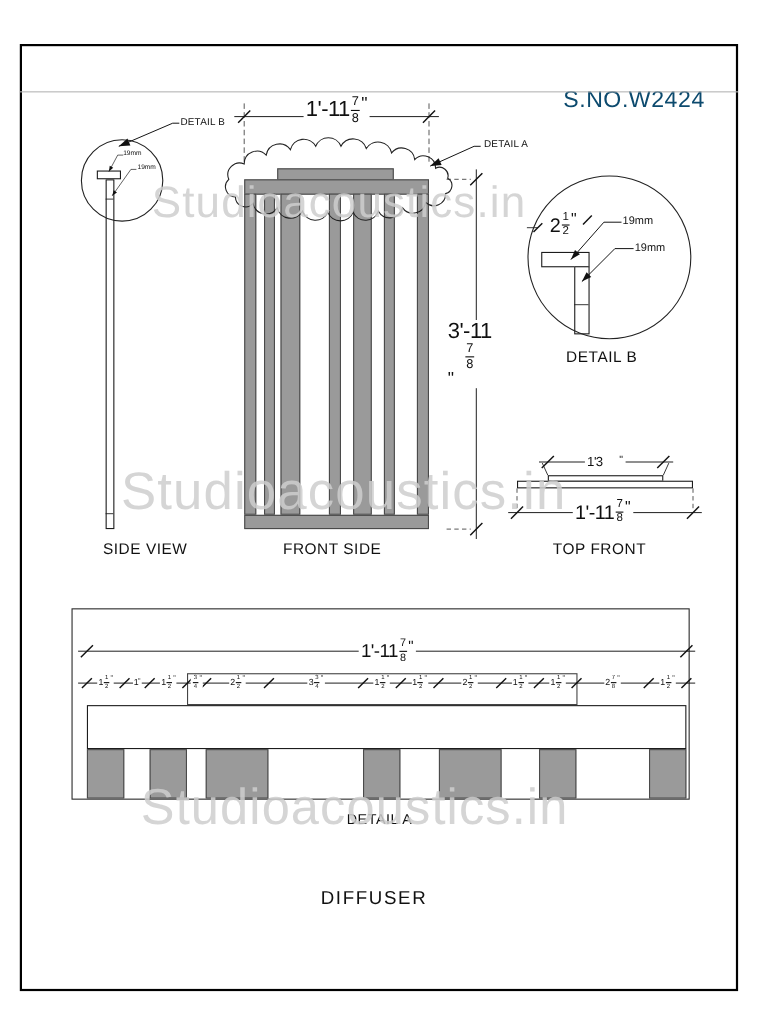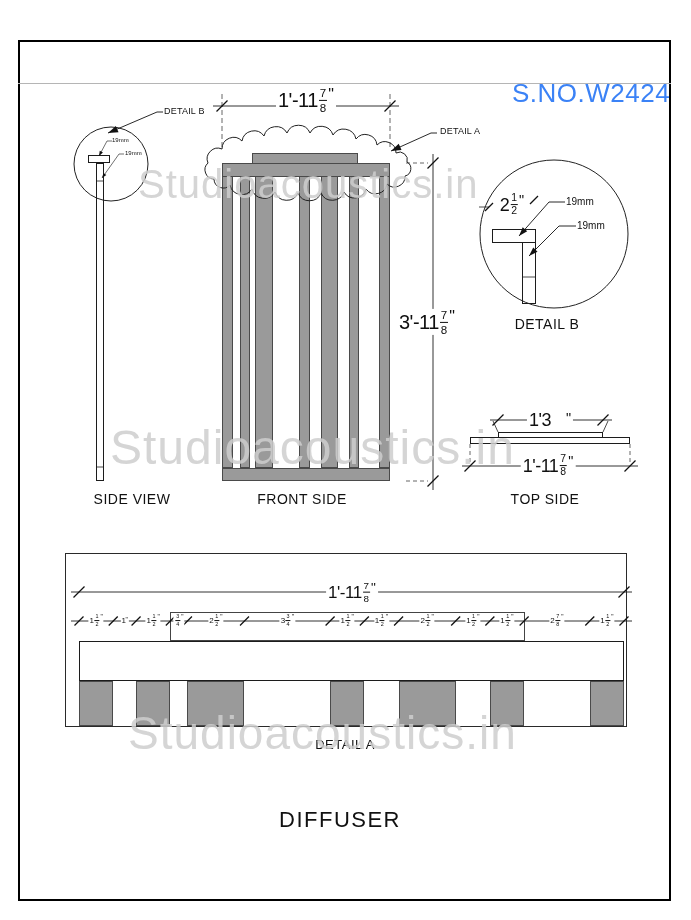--- a/index.html
+++ b/index.html
@@ -21,21 +21,21 @@
   .frac{display:inline-flex;flex-direction:column;align-items:center;line-height:1;font-size:.58em;margin:0 1px;}
   .frac .fn{border-bottom:1px solid #101010;padding:0 1px 1px;}
   .frac .fd{padding-top:1px;}
   .segwrap{position:absolute;z-index:30;}
   .segdim{font-size:8px;}
   .segdim .frac{font-size:.68em;}
   #linework{position:absolute;left:0;top:0;z-index:20;}
   .faintline{position:absolute;background:#b5b5b5;z-index:40;}
   .watermark{position:absolute;color:rgb(206,206,206);opacity:.85;letter-spacing:1px;
              white-space:nowrap;z-index:50;pointer-events:none;}
-  .serial{font-size:26px;letter-spacing:.5px;color:#3b82f6;}
+  .serial{font-size:21px;letter-spacing:.5px;color:#0c4a6e;}
 </style>
 </head>
 <body>
 
 <div id="page">
 
   <div class="outline frame" style="left:18px;top:40px;width:653px;height:861px;"></div>
   <div class="faintline" style="left:18px;top:83px;width:653px;height:1px;"></div>
 
   <div class="lbl serial" style="left:512px;top:79px;">S.NO.W2424</div>
@@ -60,21 +60,21 @@
     </div>
   <div class="grayfill" style="left:222px;top:468px;width:168px;height:13px;"></div>
   <div class="dimtext" id="front-width-dim" style="left:306px;top:100px;font-size:20px;">
       <span class="pre">1'-11</span>
       <span class="frac">
         <span class="fn">7</span>
         <span class="fd">8</span>
       </span>
       <span class="post">"</span>
     </div>
-  <div class="dimtext" id="front-height-dim" style="left:427px;top:322px;font-size:20px;">
+  <div class="dimtext" id="front-height-dim" style="left:427px;top:322px;font-size:20px;flex-direction:column;">
       <span class="pre">3'-11</span>
       <span class="frac">
         <span class="fn">7</span>
         <span class="fd">8</span>
       </span>
       <span class="post">"</span>
     </div>
   <div class="lbl callout" style="left:440px;top:127px;">DETAIL A</div>
   <div class="lbl viewlabel" style="left:302px;top:492px;">FRONT SIDE</div>
 
@@ -87,33 +87,33 @@
         <span class="fd">2</span>
       </span>
       <span class="post">"</span>
     </div>
   <div class="lbl ann" style="left:566px;top:196px;">19mm</div>
   <div class="lbl ann" style="left:577px;top:220px;">19mm</div>
   <div class="lbl viewlabel" style="left:547px;top:317px;">DETAIL B</div>
 
   <div class="whitefill" style="left:498px;top:432px;width:105px;height:6px;"></div>
   <div class="whitefill" style="left:470px;top:437px;width:160px;height:7px;"></div>
-  <div class="dimtext" id="top-cap-dim" style="left:550px;top:420px;font-size:18px;gap:15px;">
+  <div class="dimtext" id="top-cap-dim" style="left:550px;top:420px;font-size:12px;gap:15px;">
       <span class="pre">1'3</span>
       <span class="post">"</span>
     </div>
   <div class="dimtext" id="top-width-dim" style="left:548px;top:466px;font-size:18px;">
       <span class="pre">1'-11</span>
       <span class="frac">
         <span class="fn">7</span>
         <span class="fd">8</span>
       </span>
       <span class="post">"</span>
     </div>
-  <div class="lbl viewlabel" style="left:545px;top:492px;">TOP SIDE</div>
+  <div class="lbl viewlabel" style="left:545px;top:492px;">TOP FRONT</div>
 
   <div class="outline" style="left:65px;top:553px;width:562px;height:174px;"></div>
   <div class="dimtext" id="detail-a-width-dim" style="left:352px;top:592px;font-size:17px;">
       <span class="pre">1'-11</span>
       <span class="frac">
         <span class="fn">7</span>
         <span class="fd">8</span>
       </span>
       <span class="post">"</span>
     </div>
@@ -224,21 +224,21 @@
       <div class="grayfill" style="left: 0px; top: 0px; width: 34.2px; height: 45px;"></div>
       <div class="grayfill" style="left: 57.1px; top: 0px; width: 34.2px; height: 45px;"></div>
       <div class="grayfill" style="left: 108.4px; top: 0px; width: 57.1px; height: 45px;"></div>
       <div class="grayfill" style="left: 251.1px; top: 0px; width: 34.2px; height: 45px;"></div>
       <div class="grayfill" style="left: 319.6px; top: 0px; width: 57.1px; height: 45px;"></div>
       <div class="grayfill" style="left: 410.9px; top: 0px; width: 34.2px; height: 45px;"></div>
       <div class="grayfill" style="left: 510.8px; top: 0px; width: 34.2px; height: 45px;"></div>
     </div>
   <div class="lbl viewlabel" style="left:345px;top:738px;font-size:13px;">DETAIL A</div>
 
-  <div class="lbl viewlabel" style="left:340px;top:808px;font-size:22px;letter-spacing:1.5px;">DIFFUSER</div>
+  <div class="lbl viewlabel" style="left:340px;top:808px;font-size:17px;letter-spacing:1.5px;">DIFFUSER</div>
 
   <svg id="linework" width="691" height="920">
       <line x1="71" y1="621" x2="632" y2="621" stroke="#1c1c1c" stroke-width="0.9"></line>
       <line x1="74.5" y1="625.5" x2="83.5" y2="616.5" stroke="#111" stroke-width="1.3"></line>
       <line x1="108.74083769633508" y1="625.5" x2="117.74083769633508" y2="616.5" stroke="#111" stroke-width="1.3"></line>
       <line x1="131.56806282722513" y1="625.5" x2="140.56806282722513" y2="616.5" stroke="#111" stroke-width="1.3"></line>
       <line x1="165.80890052356023" y1="625.5" x2="174.80890052356023" y2="616.5" stroke="#111" stroke-width="1.3"></line>
       <line x1="182.92931937172773" y1="625.5" x2="191.92931937172773" y2="616.5" stroke="#111" stroke-width="1.3"></line>
       <line x1="239.99738219895286" y1="625.5" x2="248.99738219895286" y2="616.5" stroke="#111" stroke-width="1.3"></line>
       <line x1="325.5994764397906" y1="625.5" x2="334.5994764397906" y2="616.5" stroke="#111" stroke-width="1.3"></line>

